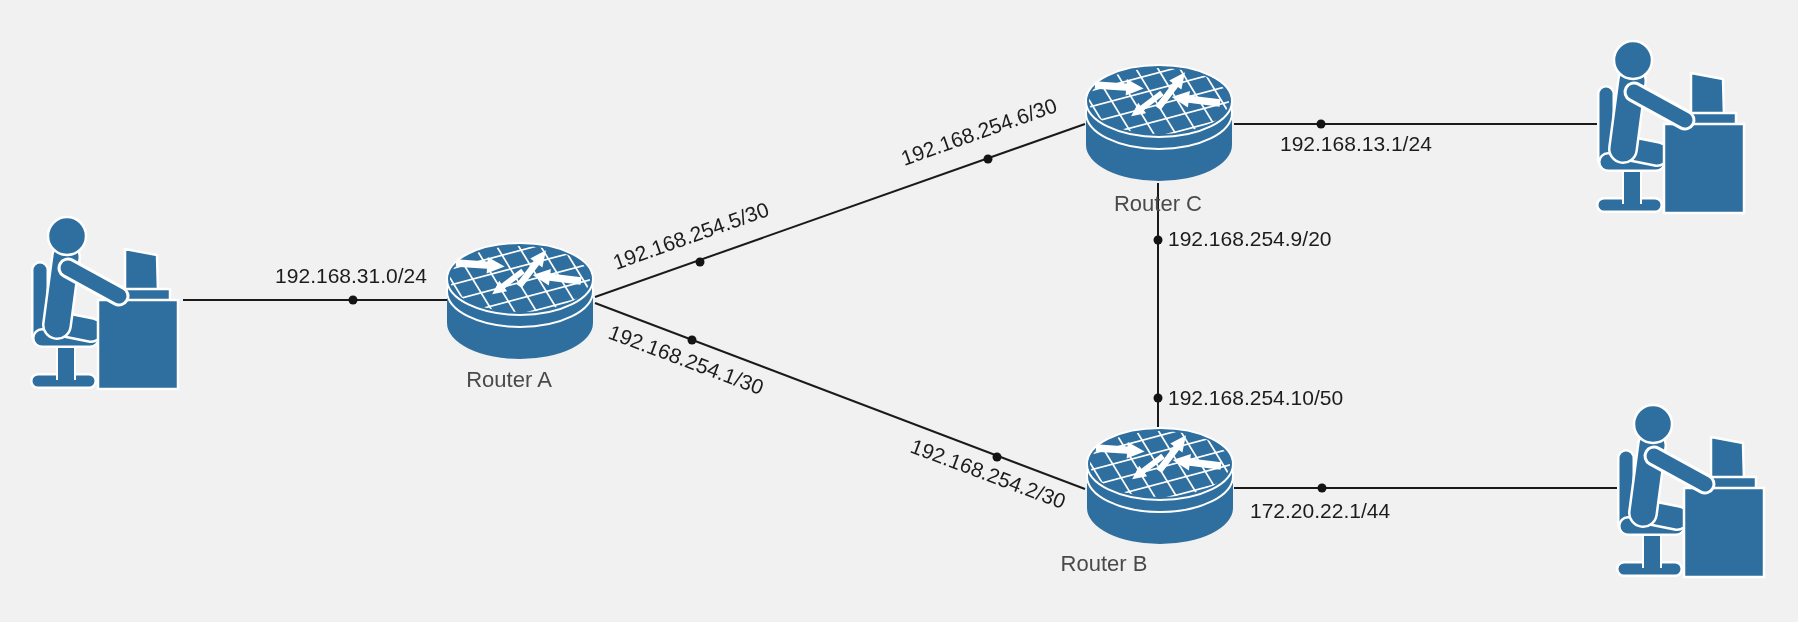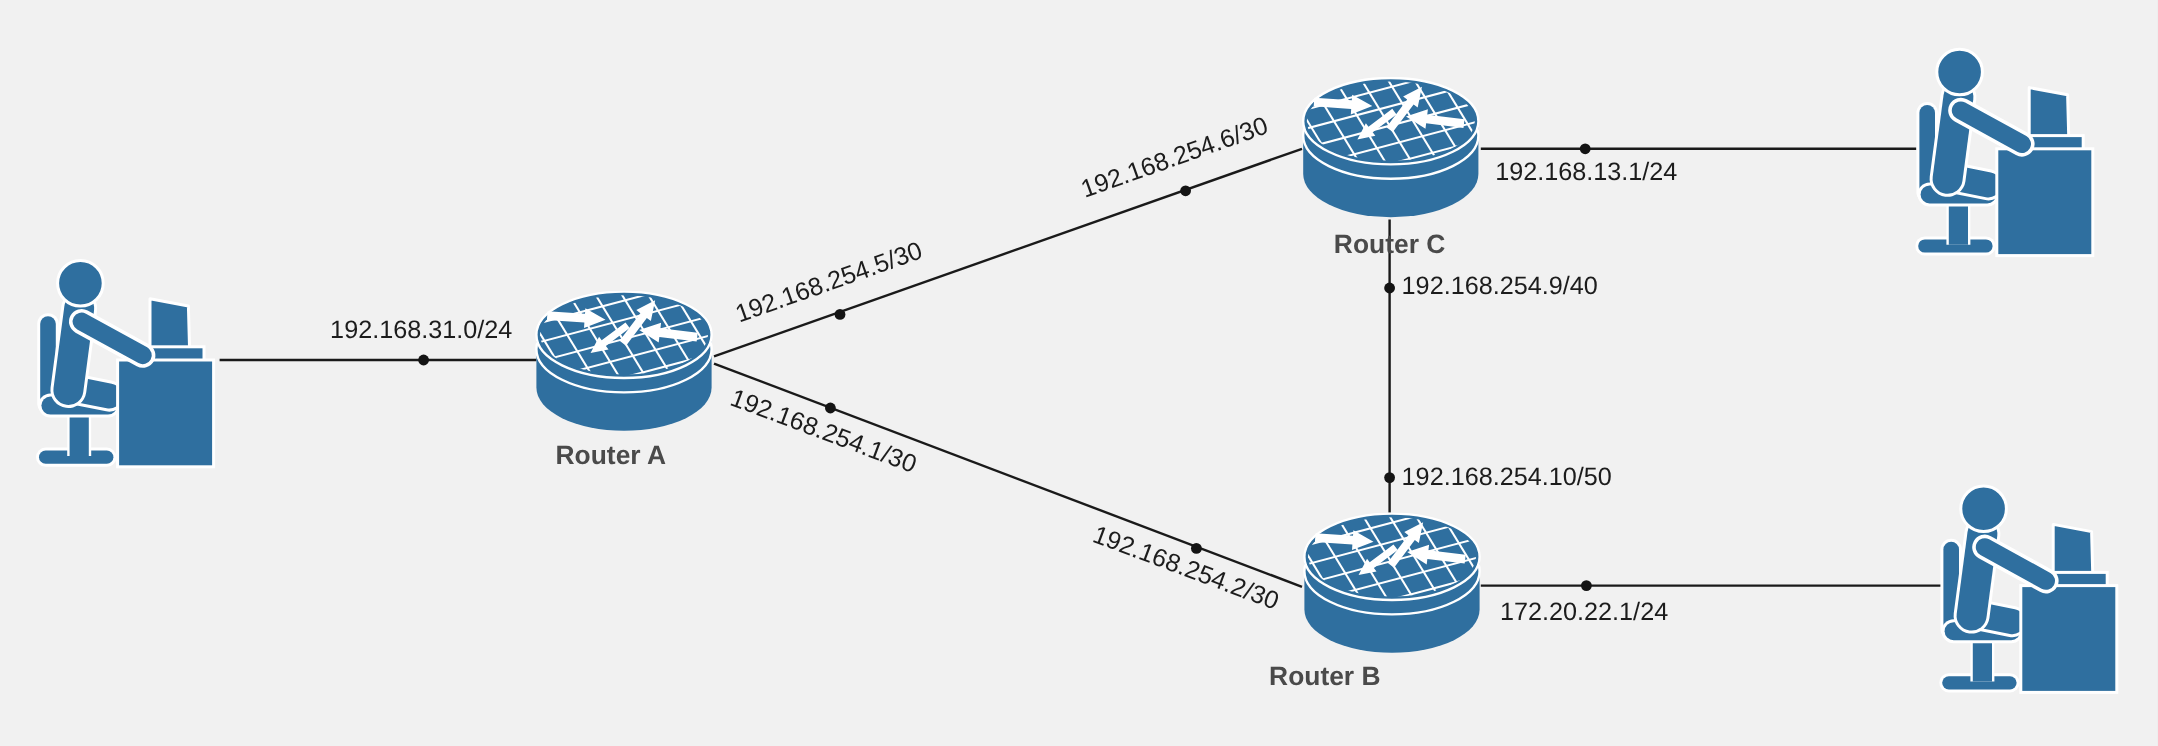--- a/index.html
+++ b/index.html
@@ -14,21 +14,20 @@
     overflow:hidden;
   }
   #wires{position:absolute;left:0;top:0;width:1798px;height:622px;}
   .node{position:absolute;}
   .node svg{display:block;width:100%;height:100%;}
   .router-label{
     position:absolute;
     transform:translate(-50%,-50%);
     font-size:22px;color:#4a4a4a;
     white-space:nowrap;
-    font-weight:bold;
   }
   .ip-label{
     position:absolute;
     font-size:21px;color:#1c1c1c;
     white-space:nowrap;
   }
   .ip-centered{transform:translate(-50%,-50%);}
   .ip-left{transform:translate(0,-50%);}
   .rot-up{transform:translate(-50%,-50%) rotate(-19.5deg);}
   .rot-down{transform:translate(-50%,-50%) rotate(20.5deg);}
@@ -151,18 +150,18 @@
 
   <div class="router-label" style="left:509px;top:380px">Router A</div>
   <div class="router-label" style="left:1158px;top:204px">Router C</div>
   <div class="router-label" style="left:1104px;top:564px">Router B</div>
 
   <div class="ip-label ip-centered" style="left:351px;top:276px">192.168.31.0/24</div>
   <div class="ip-label rot-up" style="left:691px;top:236px">192.168.254.5/30</div>
   <div class="ip-label rot-up" style="left:979px;top:132px">192.168.254.6/30</div>
   <div class="ip-label rot-down" style="left:686px;top:360px">192.168.254.1/30</div>
   <div class="ip-label rot-down" style="left:988px;top:474px">192.168.254.2/30</div>
-  <div class="ip-label ip-left" style="left:1168px;top:239px">192.168.254.9/40</div>
+  <div class="ip-label ip-left" style="left:1168px;top:239px">192.168.254.9/20</div>
   <div class="ip-label ip-left" style="left:1168px;top:398px">192.168.254.10/50</div>
-  <div class="ip-label ip-left" style="left:1246px;top:144px">192.168.13.1/24</div>
-  <div class="ip-label ip-left" style="left:1250px;top:511px">172.20.22.1/24</div>
+  <div class="ip-label ip-left" style="left:1280px;top:144px">192.168.13.1/24</div>
+  <div class="ip-label ip-left" style="left:1250px;top:511px">172.20.22.1/44</div>
 
 </div>
 
 </body></html>

